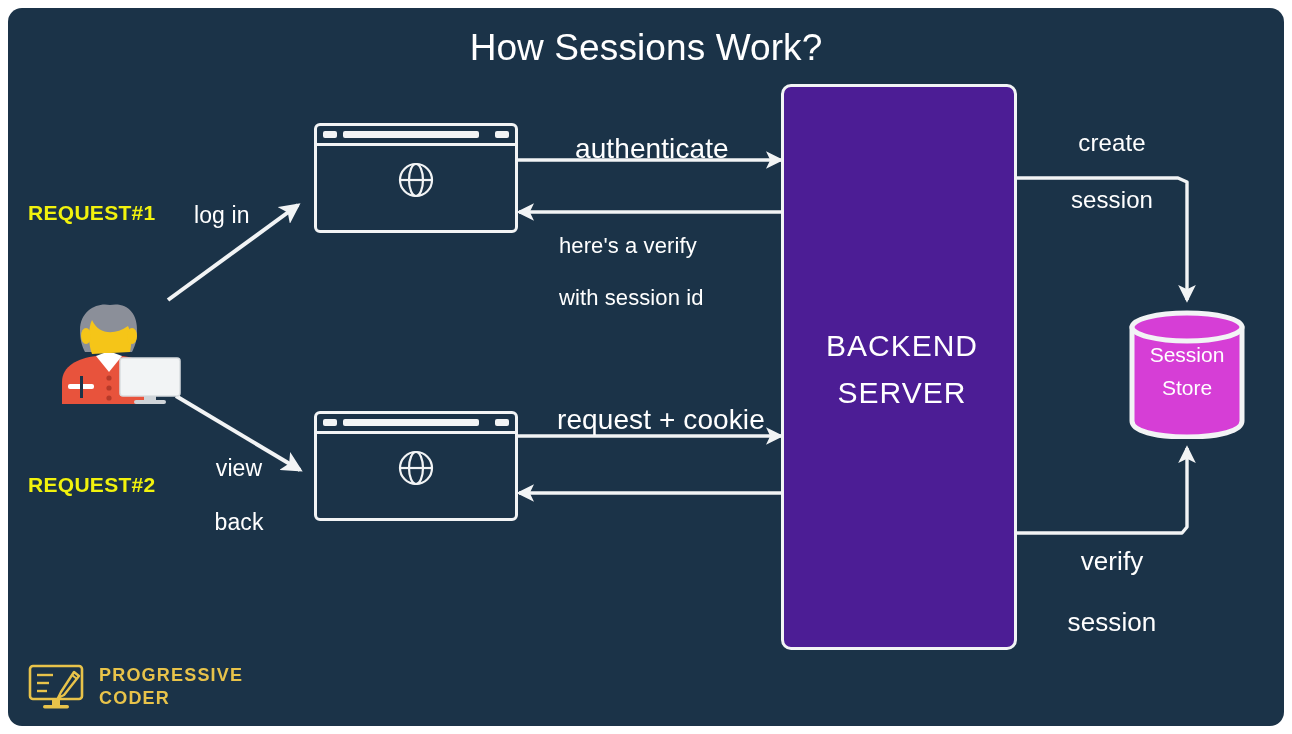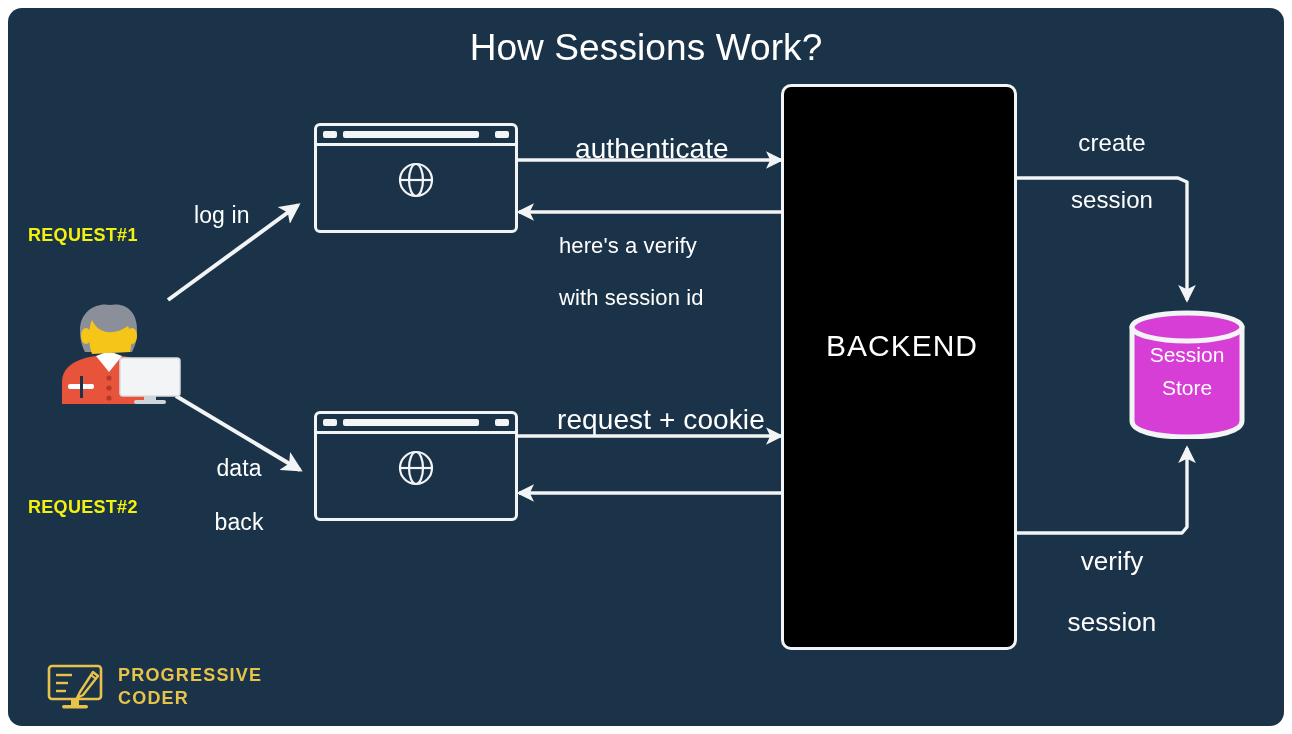--- a/index.html
+++ b/index.html
@@ -44,43 +44,42 @@
   }
   #title {
     left: 0; top: 26px; width: 1292px;
     text-align: center;
     font-size: 37px;
     color: #ffffff;
   }
   .req-tag {
     color: #f2f20d;
     font-weight: bold;
-    font-size: 18px;
+    font-size: 21px;
     letter-spacing: 0.3px;
-    margin-top: 24px;
   }
   #req1-tag { left: 28px; top: 201px; }
   #req2-tag { left: 28px; top: 473px; }
 
   #login-lbl { left: 194px; top: 202px; font-size: 23px; }
   #viewpage-lbl { left: 207px; top: 455px; font-size: 23px; text-align: center; width: 64px; }
 
   #authenticate-lbl { left: 575px; top: 132px; font-size: 28px; }
   #cookie-lbl { left: 559px; top: 233px; font-size: 22px; text-align: left; }
   #reqcookie-lbl { left: 557px; top: 403px; font-size: 28px; }
   #welcome-lbl { left: 561px; top: 514px; font-size: 22px; }
 
   #create-lbl { left: 1062px; top: 109px; font-size: 24px; text-align: center; width: 100px; margin-top: 20px; }
   #verify-lbl { left: 1062px; top: 546px; font-size: 26px; text-align: center; width: 100px; }
 
   #server-box {
     position: absolute;
     left: 781px; top: 84px;
     width: 236px; height: 566px;
-    background: #000000;
+    background: #4c1d95;
     border: 3px solid #f2f4f5;
     border-radius: 10px;
     box-sizing: border-box;
   }
   #server-label {
     position: absolute;
     left: 0; top: 236px; width: 236px;
     text-align: center;
     color: #ffffff;
     font-size: 30px;
@@ -148,21 +147,21 @@
   }
 
   #user-figure {
     position: absolute;
     left: 52px; top: 296px;
     width: 132px; height: 108px;
   }
 
   #logo {
     position: absolute;
-    left: 46px; top: 662px;
+    left: 27px; top: 662px;
     width: 210px; height: 54px;
   }
   #logo-text {
     position: absolute;
     left: 72px; top: 2px;
     color: #e8c34a;
     font-weight: bold;
     font-size: 18px;
     letter-spacing: 1.2px;
     line-height: 1.25;
@@ -221,21 +220,21 @@
         <rect x="92" y="100" width="12" height="5" fill="#cfd4d8"></rect>
         <rect x="82" y="104" width="32" height="4" rx="2" fill="#cfd4d8"></rect>
       </g>
     </svg>
   </div>
 
   <div class="lbl req-tag" id="req1-tag">REQUEST#1</div>
   <div class="lbl" id="login-lbl">log in</div>
 
   <div class="lbl req-tag" id="req2-tag">REQUEST#2</div>
-  <div class="lbl" id="viewpage-lbl"><span>data</span>
+  <div class="lbl" id="viewpage-lbl"><span>view</span>
     <br><span>back</span>
   </div>
 
   <div class="browser" id="browser1">
     <div class="browser-bar">
       <span class="bar-dot"></span>
       <span class="bar-url"></span>
       <span class="bar-btn"></span>
     </div>
     <span class="browser-globe">
@@ -274,21 +273,21 @@
   <div class="lbl" id="create-lbl"><span>create</span>
     <br><span>session</span>
   </div>
 
   <div class="lbl" id="verify-lbl"><span>verify</span>
     <br><span>session</span>
   </div>
 
   <div id="server-box">
     <div id="server-label"><span>BACKEND</span>
-      <br>
+      <br><span>SERVER</span>
     </div>
   </div>
 
   <div id="store-wrap">
     <svg width="118" height="130" viewBox="0 0 118 130" xmlns="http://www.w3.org/2000/svg">
       <path d="M4 18 L4 112 C4 122, 27 128, 59 128 C91 128, 114 122, 114 112 L114 18 Z" fill="#d63ed6" stroke="#f2f4f5" stroke-width="5" stroke-linejoin="round"></path>
       <ellipse cx="59" cy="18" rx="55" ry="14" fill="#d63ed6" stroke="#f2f4f5" stroke-width="5"></ellipse>
     </svg>
     <div id="store-label"><span>Session</span>
       <br><span>Store</span>

